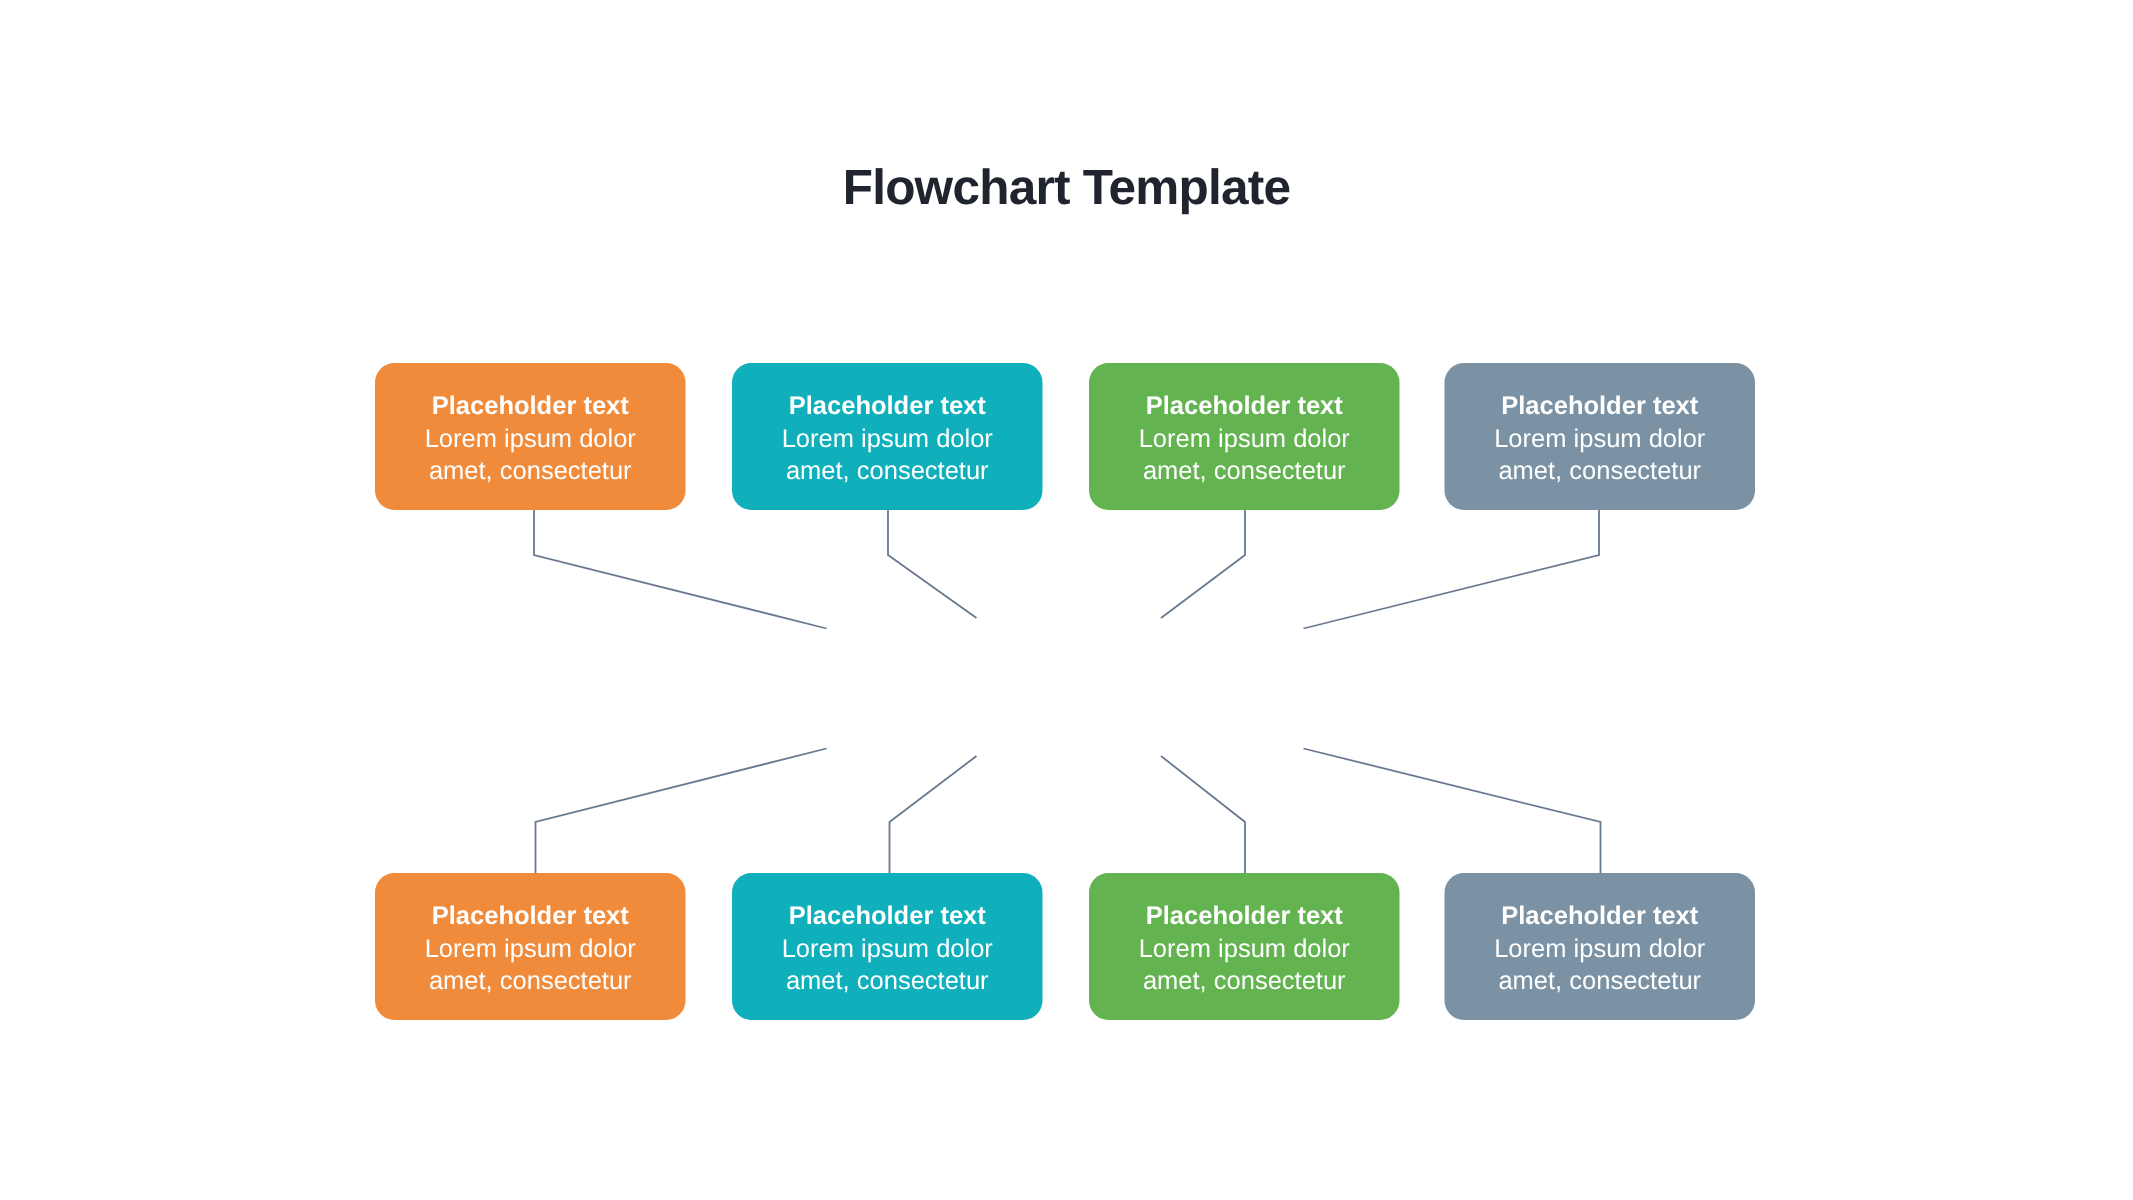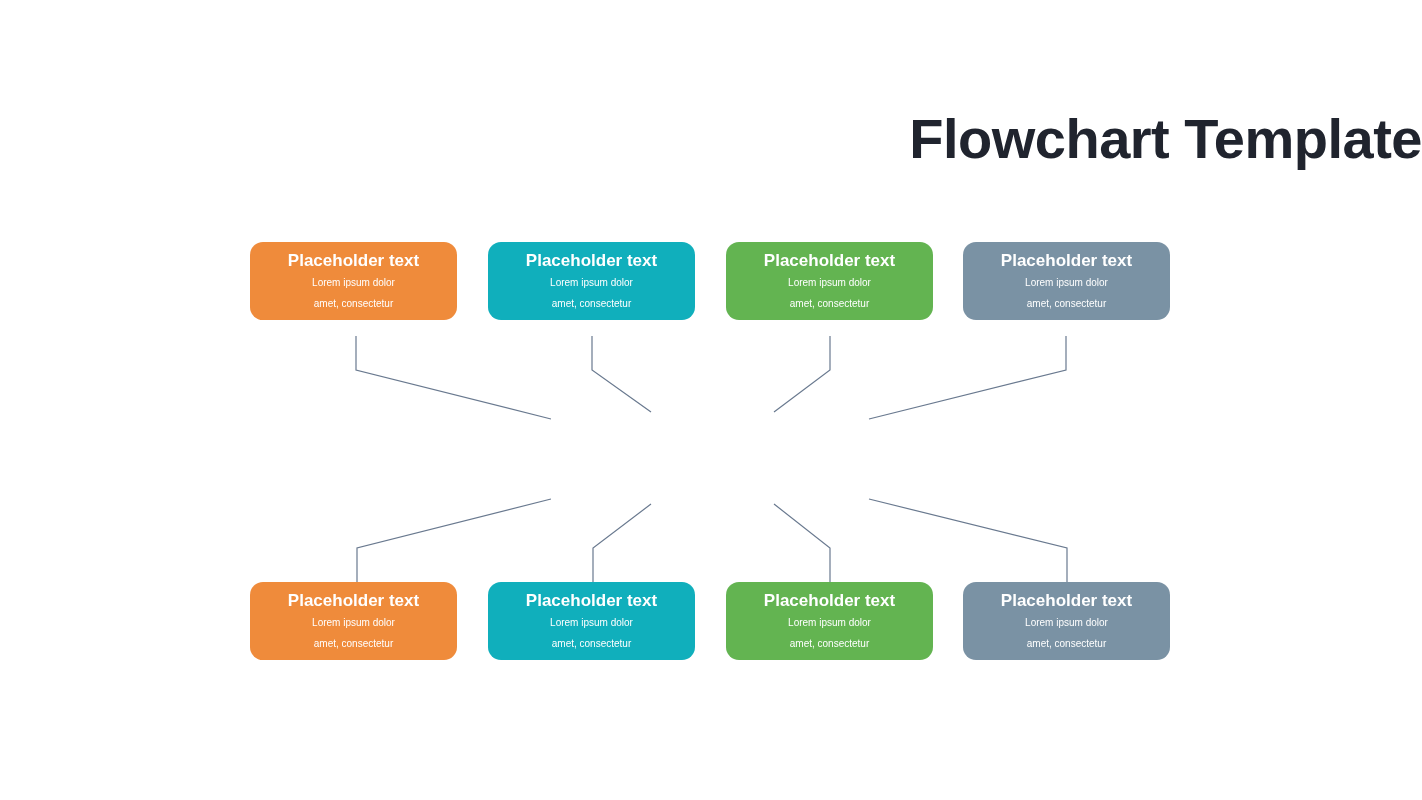--- a/index.html
+++ b/index.html
@@ -13,60 +13,60 @@
     background: #ffffff;
     overflow: hidden;
     margin: 0 auto;
   }
 
   .slide-title {
     position: absolute;
     top: 106px;
     left: 0;
     width: 100%;
-    text-align: right;
-    font-size: 56px;
+    text-align: center;
+    font-size: 33px;
     font-weight: 700;
     letter-spacing: -0.5px;
     color: #20242e;
   }
 
   .connector-layer {
     position: absolute;
     inset: 0;
     width: 1422px;
     height: 800px;
     z-index: 0;
   }
   .connector-layer polyline {
     fill: none;
     stroke-width: 1.2;
   }
 
   .node {
     position: absolute;
     width: 207px;
-    height: 78px;
+    height: 98px;
     border-radius: 13px;
     display: flex;
     flex-direction: column;
     align-items: center;
     justify-content: center;
     text-align: center;
     color: #ffffff;
     z-index: 1;
     padding: 4px 10px;
   }
   .node .node-title {
     font-size: 17px;
     font-weight: 700;
     line-height: 23px;
   }
   .node .node-body {
-    font-size: 10px;
+    font-size: 17px;
     font-weight: 400;
     line-height: 21px;
   }
 
   .col-1 { left: 250px; }
   .col-2 { left: 488px; }
   .col-3 { left: 726px; }
   .col-4 { left: 963px; }
   .row-top { top: 242px; }
   .row-bottom { top: 582px; }

